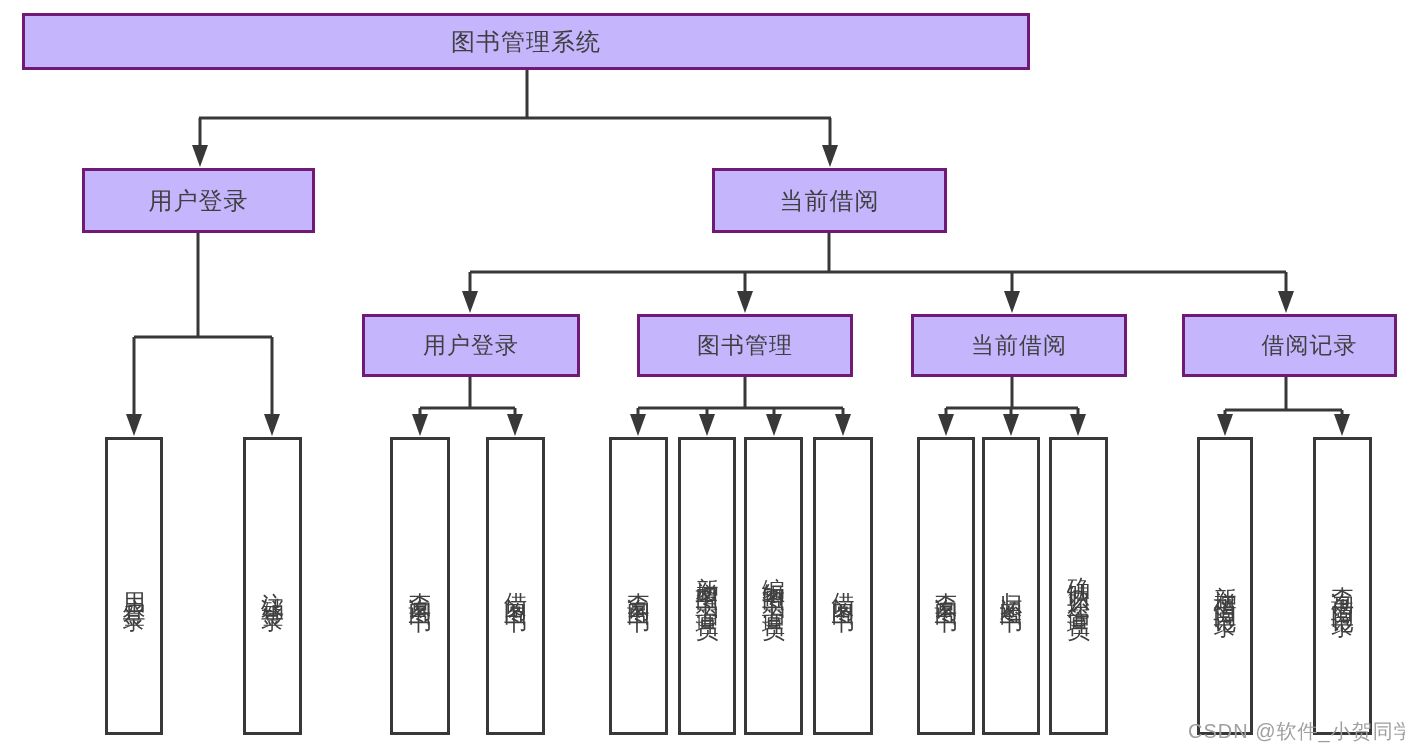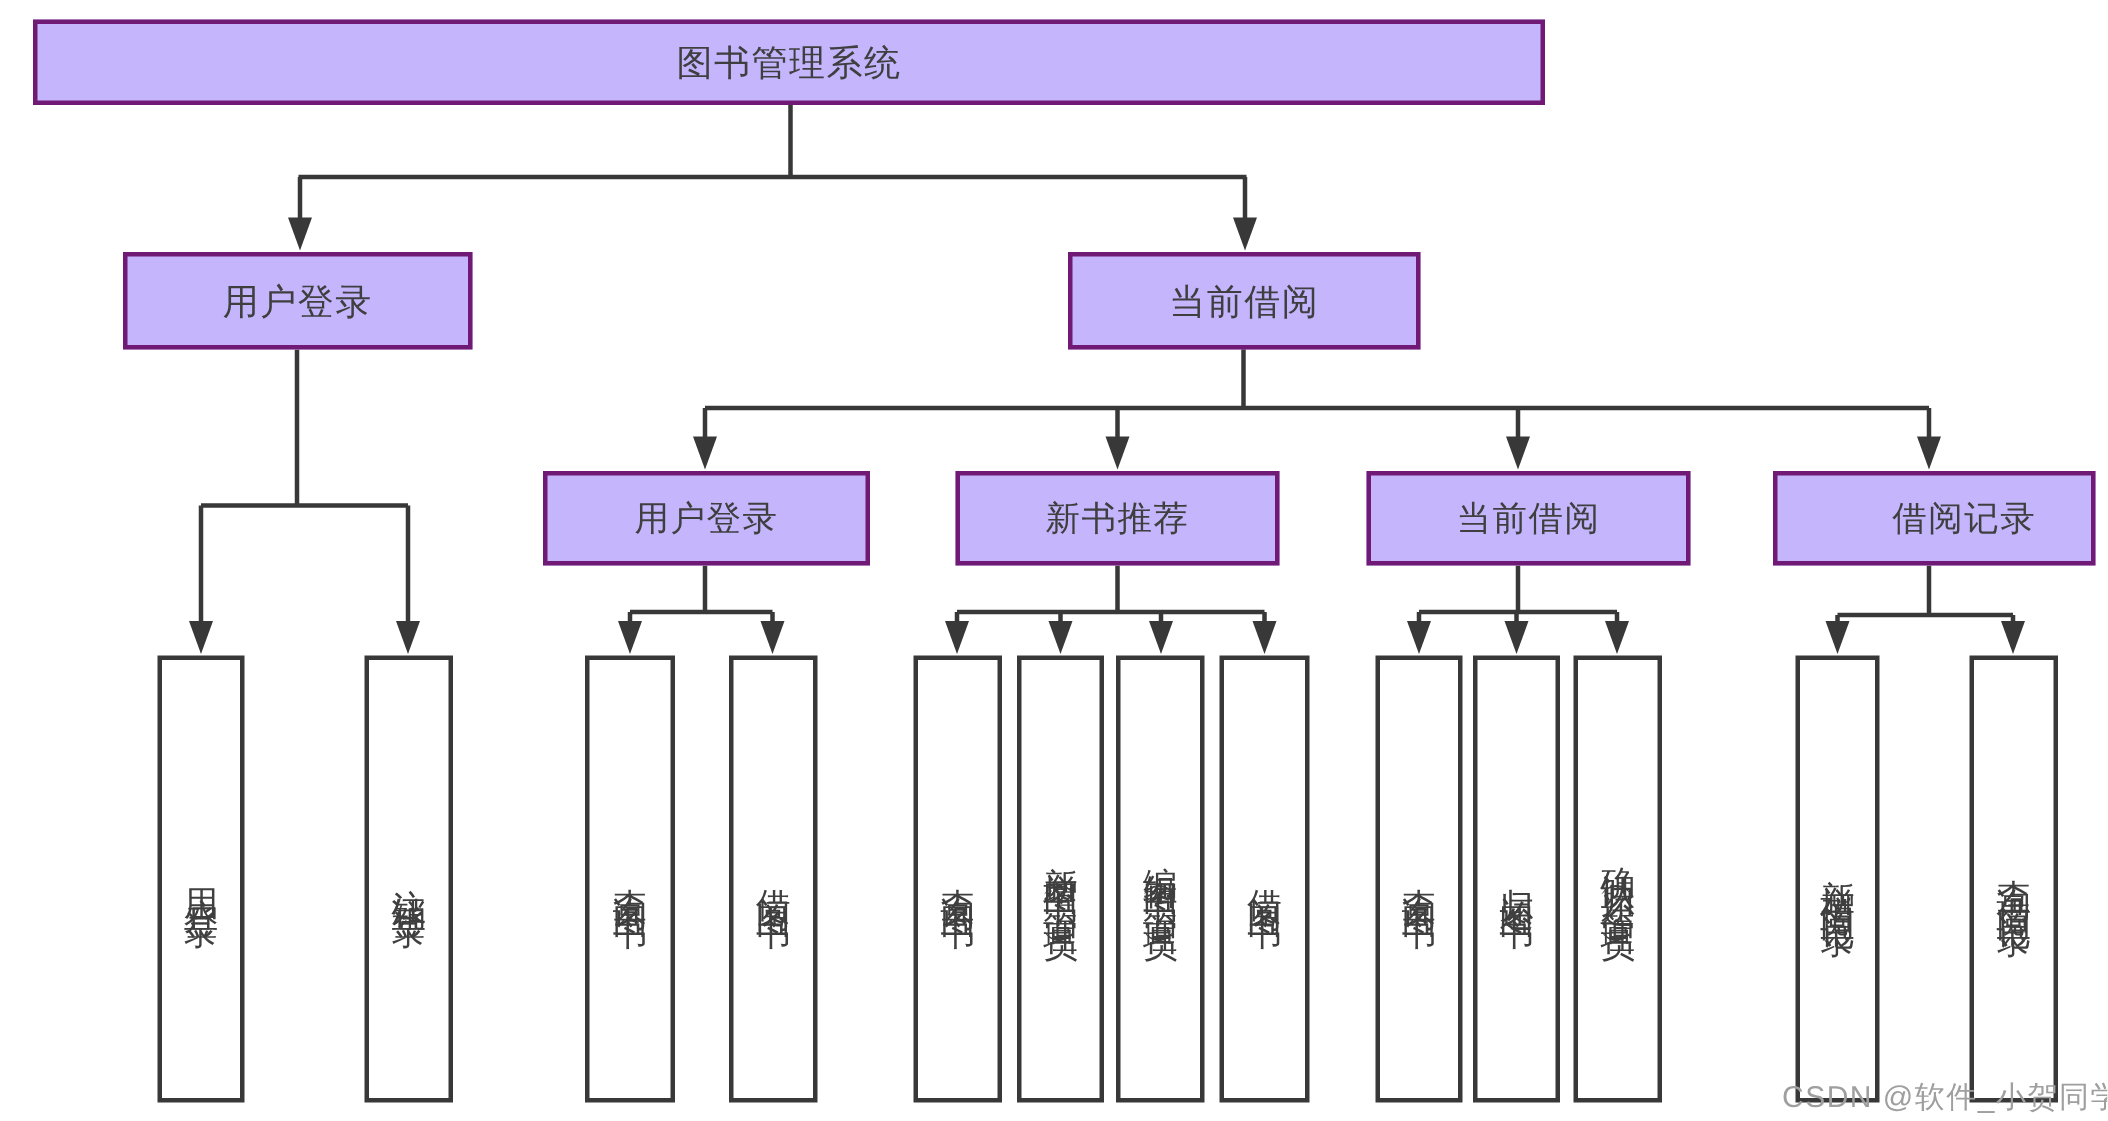--- a/index.html
+++ b/index.html
@@ -124,21 +124,21 @@
       <polygon points="1334,414 1350,414 1342,436"></polygon>
     </g>
   </svg>
 
   <div class="node node-root">图书管理系统</div>
 
   <div class="node node-l2-a">用户登录</div>
   <div class="node node-l2-b">当前借阅</div>
 
   <div class="node node-l3 node-l3-a">用户登录</div>
-  <div class="node node-l3 node-l3-b">新书推荐</div>
+  <div class="node node-l3 node-l3-b">图书管理</div>
   <div class="node node-l3 node-l3-c">当前借阅</div>
   <div class="node node-l3 node-l3-d">借阅记录</div>
 
   <div class="leaf leaf-1">
     <span>用户登录</span>
   </div>
   <div class="leaf leaf-2">
     <span>注销登录</span>
   </div>
 

